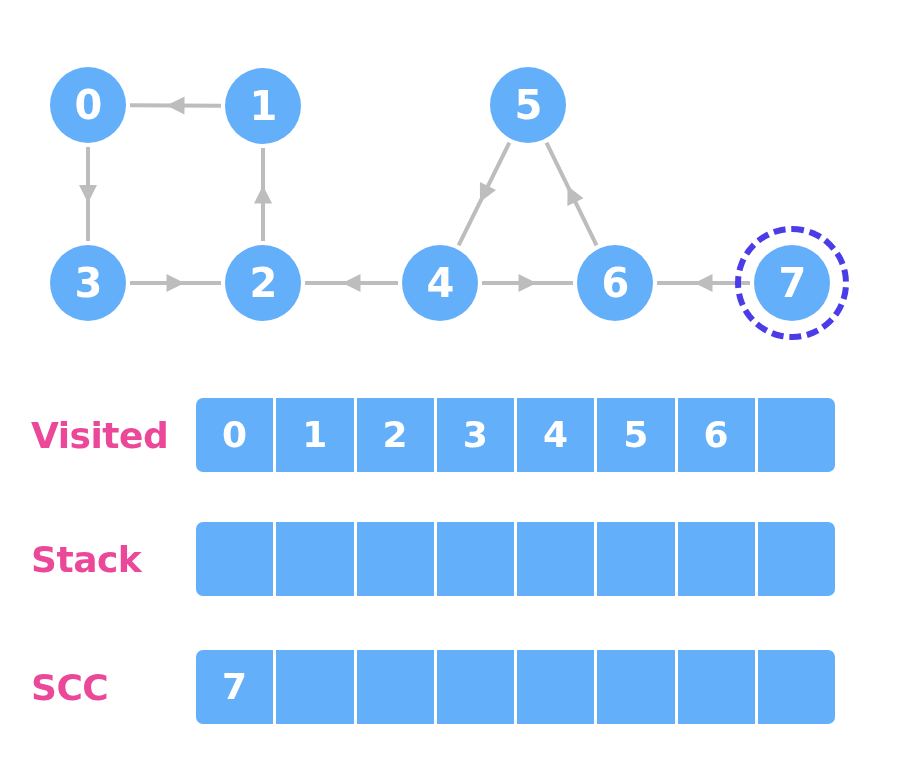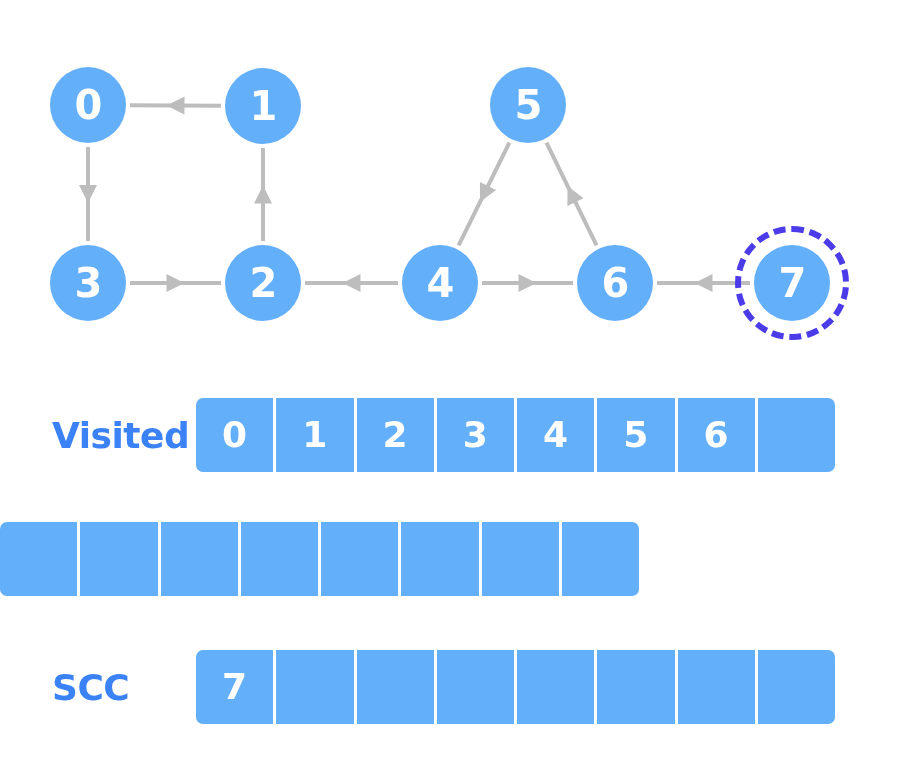--- a/index.html
+++ b/index.html
@@ -35,23 +35,23 @@
     margin-left:-57px;margin-top:-57px;
     border-radius:50%;
     border:6px dashed #4B3BE8;
     box-sizing:border-box;
   }
 
   
   .array-row{position:absolute;left:0;display:flex;align-items:center;}
   .array-label{
     width:196px;
-    padding-left:52px;
+    padding-left:31px;
     box-sizing:border-box;
-    color:#3b82f6;
+    color:#ec4899;
     font-size:36px;
     font-weight:bold;
     letter-spacing:-0.5px;
     white-space:nowrap;
   }
   .array-cells{
     display:flex;
     width:639px;
     height:74px;
     border-radius:7px;
@@ -125,20 +125,21 @@
           <div class="cell">1</div>
           <div class="cell">2</div>
           <div class="cell">3</div>
           <div class="cell">4</div>
           <div class="cell">5</div>
           <div class="cell">6</div>
           <div class="cell"></div>
         </div>
       </div>
       <div class="array-row" style="top: 522px;">
+        <div class="array-label">Stack</div>
         <div class="array-cells">
           <div class="cell"></div>
           <div class="cell"></div>
           <div class="cell"></div>
           <div class="cell"></div>
           <div class="cell"></div>
           <div class="cell"></div>
           <div class="cell"></div>
           <div class="cell"></div>
         </div>

